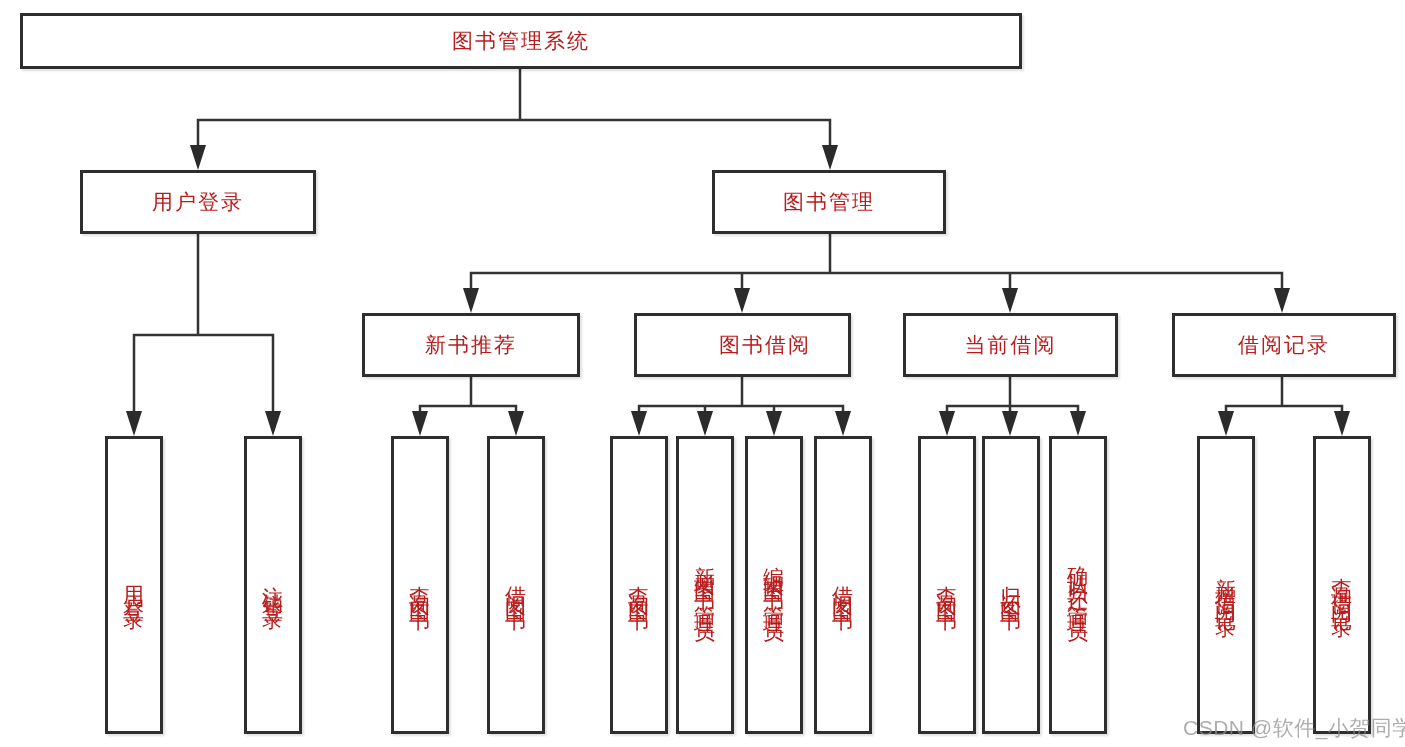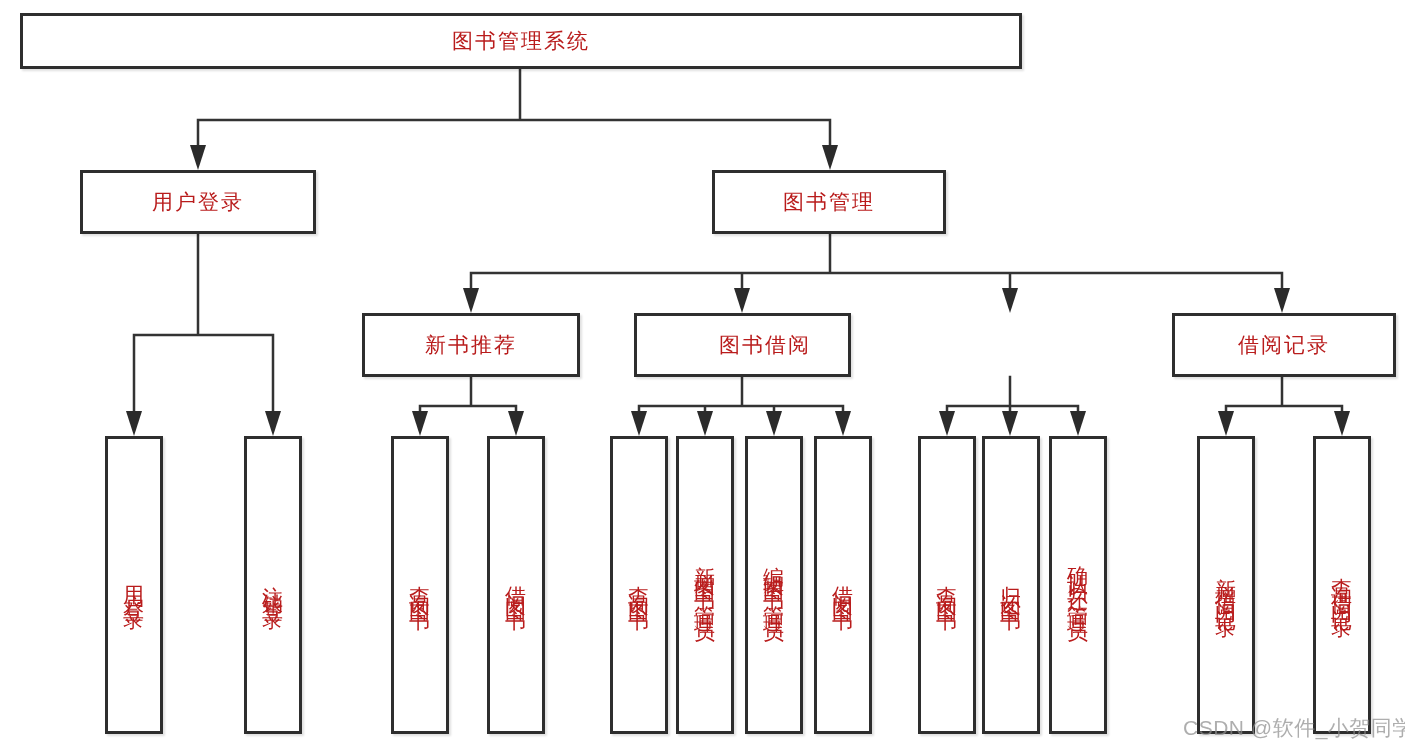--- a/index.html
+++ b/index.html
@@ -105,20 +105,21 @@
     </g>
   </svg>
 
   <div class="node h-node" style="left:20px; top:13px; width:1002px; height:56px;">图书管理系统</div>
 
   <div class="node h-node" style="left:80px; top:170px; width:236px; height:64px;">用户登录</div>
   <div class="node h-node" style="left:712px; top:170px; width:234px; height:64px;">图书管理</div>
 
   <div class="node h-node" style="left:362px; top:313px; width:218px; height:64px;">新书推荐</div>
   <div class="node h-node" style="left:634px; top:313px; width:217px; height:64px;padding-left:45px;">图书借阅</div>
+  <div class="node h-node" style="left:903px; top:313px; width:215px; height:64px;">当前借阅</div>
   <div class="node h-node" style="left:1172px; top:313px; width:224px; height:64px;">借阅记录</div>
 
   <div class="node v-node" style="left:105px; top:436px; width:58px; height:298px;">用户登录</div>
   <div class="node v-node" style="left:244px; top:436px; width:58px; height:298px;">注销登录</div>
 
   <div class="node v-node" style="left:391px; top:436px; width:58px; height:298px;">查询图书</div>
   <div class="node v-node" style="left:487px; top:436px; width:58px; height:298px;">借阅图书</div>
 
   <div class="node v-node" style="left:610px; top:436px; width:58px; height:298px;">查询图书</div>
   <div class="node v-node" style="left:676px; top:436px; width:58px; height:298px;">新增图书（管理员）</div>

